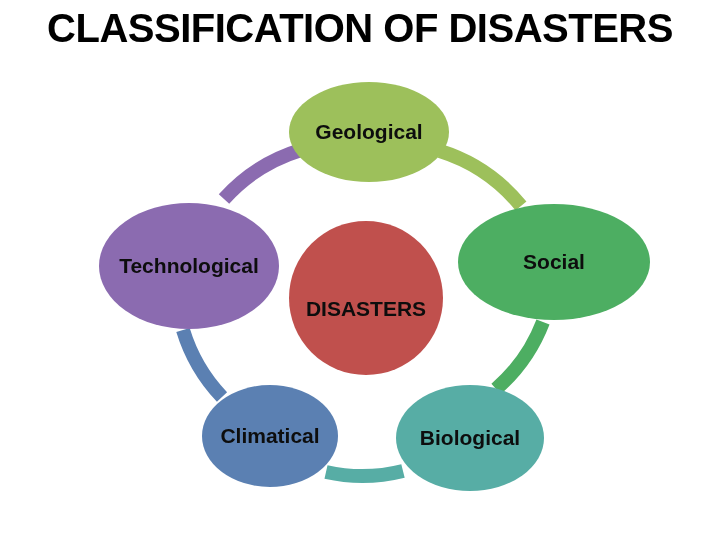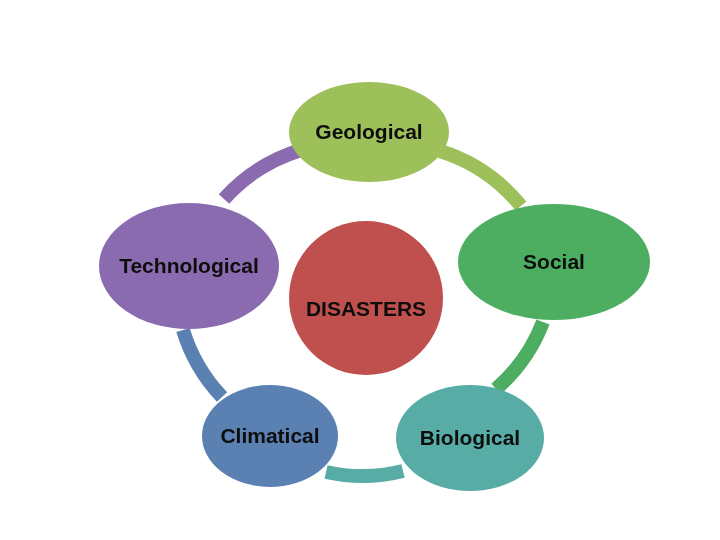--- a/index.html
+++ b/index.html
@@ -47,20 +47,21 @@
     dominant-baseline: middle;
   }
   .node-label-outer { font-size: 21px; }
   .node-label-center { font-size: 21px; }
 </style>
 </head>
 <body>
 
 <div id="page">
 
+  <div id="title">CLASSIFICATION OF DISASTERS</div>
 
   <svg id="diagram" viewBox="0 0 720 450">
 
     <g>
       <path d="M 224 139 A 170 170 0 0 1 301 90" fill="none" stroke="#8B6BB0" stroke-width="14" stroke-linecap="butt"></path>
       <path d="M 440 91 A 170 170 0 0 1 521 146" fill="none" stroke="#9DC05B" stroke-width="14" stroke-linecap="butt"></path>
       <path d="M 543 262 A 168 168 0 0 1 496 329" fill="none" stroke="#4DAE62" stroke-width="14" stroke-linecap="butt"></path>
       <path d="M 403 411 A 168 168 0 0 1 326 412" fill="none" stroke="#57ADA5" stroke-width="14" stroke-linecap="butt"></path>
       <path d="M 222 337 A 168 168 0 0 1 183 270" fill="none" stroke="#5B80B2" stroke-width="14" stroke-linecap="butt"></path>
     </g>

